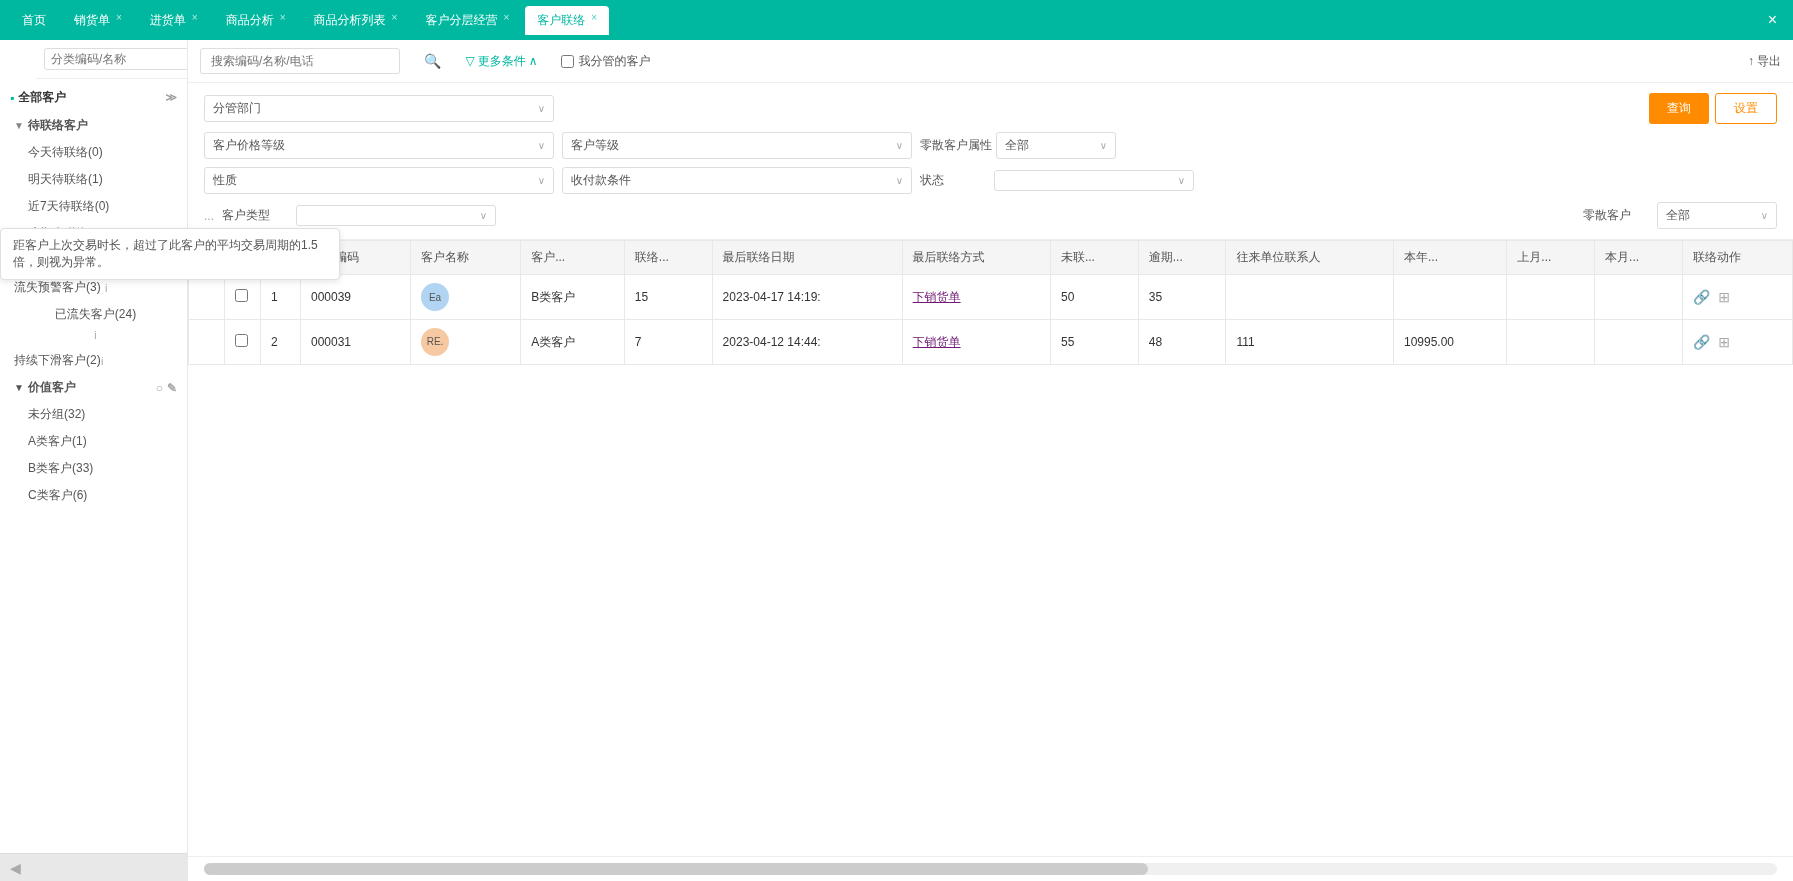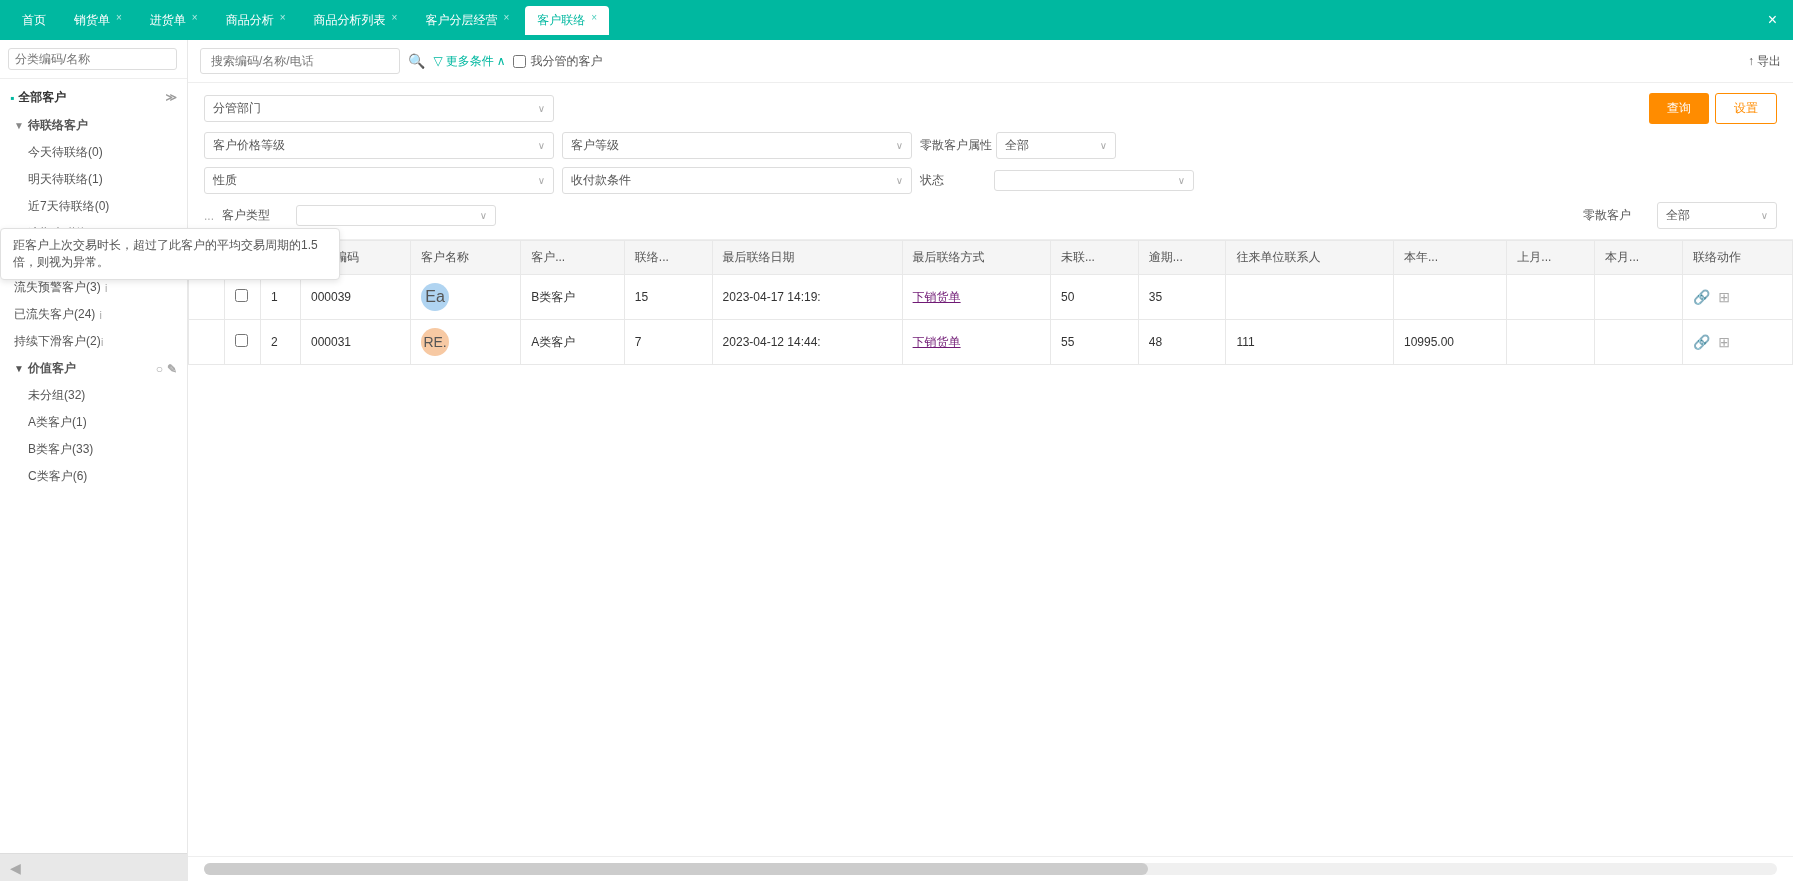--- a/index.html
+++ b/index.html
@@ -59,20 +59,21 @@
       display: flex;
       flex-direction: column;
       overflow: hidden;
     }
     .sidebar-search {
       padding: 8px;
       display: flex;
       align-items: center;
       gap: 12px;
       border-bottom: 1px solid #eee;
+      margin-left: 36px;
     }
     .sidebar-search input {
       flex: 1;
       border: 1px solid #ddd;
       border-radius: 3px;
       padding: 3px 6px;
       font-size: 12px;
       outline: none;
     }
     .sidebar-search-icon {
@@ -152,21 +153,21 @@
       overflow: hidden;
     }
 
     
     .filter-bar {
       background: #fff;
       padding: 8px 12px;
       border-bottom: 1px solid #eee;
       display: flex;
       align-items: center;
-      gap: 8px;
+      gap: 24px;
     }
     .filter-search-input {
       border: 1px solid #ddd;
       border-radius: 3px;
       padding: 5px 10px;
       width: 200px;
       outline: none;
       font-size: 12px;
     }
     .filter-search-btn {
@@ -433,21 +434,21 @@
       </div>
 
       <div class="sidebar-item active" style="padding-left:14px; display:flex; align-items:center; gap:4px;">
         <span>回购异常客户(2)</span>
         <span style="color:#00b8a0; font-size:11px;">ℹ</span>
       </div>
       <div class="sidebar-item" style="padding-left:14px; display:flex; align-items:center; gap:4px;">
         <span>流失预警客户(3)</span>
         <span style="color:#aaa; font-size:11px;">ℹ</span>
       </div>
-      <div class="sidebar-item" style="padding-left:14px; display:flex; align-items:center; gap:4px;">
+      <div class="sidebar-item" style="padding-left:14px; display:flex; align-items:center; gap:4px;flex-direction:column;">
         <span>已流失客户(24)</span>
         <span style="color:#aaa; font-size:11px;">ℹ</span>
       </div>
       <div class="sidebar-item" style="padding-left:14px; display:flex; align-items:center; ">
         <span>持续下滑客户(2)</span>
         <span style="color:#aaa; font-size:11px;">ℹ</span>
       </div>
 
       <div class="sidebar-group2">
         <span class="arrow">▼</span>
@@ -588,21 +589,21 @@
         </thead>
         <tbody>
 
           <tr>
             <td></td>
             <td><input type="checkbox" style=""></td>
             <td>1</td>
             <td>000039</td>
             <td>
               <div style="display:flex; align-items:center; gap:6px;">
-                <div style="width:28px;height:28px;border-radius:50%;background:#b0d4f1;display:flex;align-items:center;justify-content:center;font-size:16px;color:#555;">Ea</div>
+                <div style="width:28px;height:28px;border-radius:50%;background:#b0d4f1;display:flex;align-items:center;justify-content:center;font-size:10px;color:#555;">Ea</div>
               </div>
             </td>
             <td>B类客户</td>
             <td>15</td>
             <td>2023-04-17 14:19:</td>
             <td><span class="link-text">下销货单</span></td>
             <td>50</td>
             <td>35</td>
             <td></td>
             <td></td>
@@ -616,21 +617,21 @@
             </td>
           </tr>
 
           <tr>
             <td></td>
             <td><input type="checkbox" style=""></td>
             <td>2</td>
             <td>000031</td>
             <td>
               <div style="display:flex; align-items:center; gap:6px;">
-                <div style="width:28px;height:28px;border-radius:50%;background:#f7c9a3;display:flex;align-items:center;justify-content:center;font-size:14px;color:#555;text-align:center;line-height:1.2;">RE.</div>
+                <div style="width:28px;height:28px;border-radius:50%;background:#f7c9a3;display:flex;align-items:center;justify-content:center;font-size:10px;color:#555;text-align:center;line-height:1.2;">RE.</div>
               </div>
             </td>
             <td>A类客户</td>
             <td>7</td>
             <td>2023-04-12 14:44:</td>
             <td><span class="link-text">下销货单</span></td>
             <td>55</td>
             <td>48</td>
             <td>111</td>
             <td>10995.00</td>

